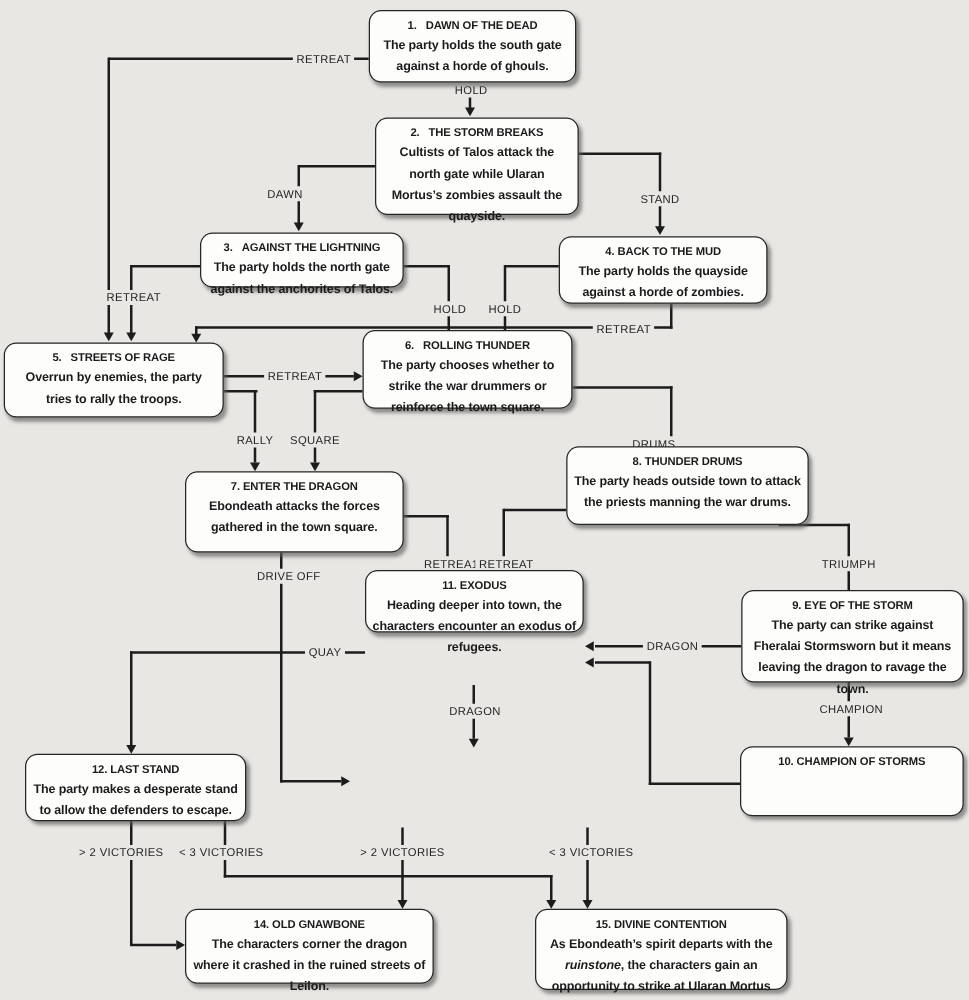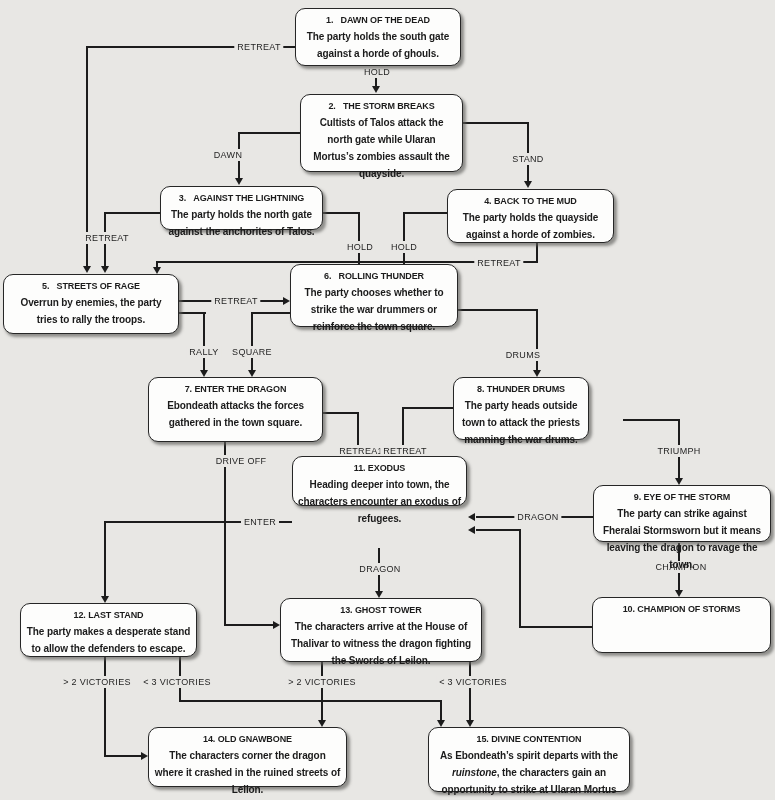--- a/index.html
+++ b/index.html
@@ -130,27 +130,27 @@
   <span class="lbl" style="left:228px;top:155px">DAWN</span>
   <span class="lbl" style="left:528px;top:159px">STAND</span>
   <span class="lbl" style="left:107px;top:238px">RETREAT</span>
   <span class="lbl" style="left:360px;top:247px">HOLD</span>
   <span class="lbl" style="left:404px;top:247px">HOLD</span>
   <span class="lbl" style="left:499px;top:263px">RETREAT</span>
   <span class="lbl" style="left:236px;top:301px">RETREAT</span>
   <span class="lbl" style="left:204px;top:352px">RALLY</span>
   <span class="lbl" style="left:252px;top:352px">SQUARE</span>
   <span class="lbl" style="left:523px;top:355px">DRUMS</span>
-  <span class="lbl" style="left:241px;top:461px">DRIVE OFF</span>
+  <span class="lbl" style="left:231px;top:461px">DRIVE OFF</span>
   <span class="lbl" style="left:361px;top:451px">RETREA1</span>
   <span class="lbl" style="left:405px;top:451px">RETREAT</span>
   <span class="lbl" style="left:679px;top:451px">TRIUMPH</span>
   <span class="lbl" style="left:538px;top:517px">DRAGON</span>
   <span class="lbl" style="left:681px;top:567px">CHAMPION</span>
-  <span class="lbl" style="left:260px;top:522px">ENTER</span>
+  <span class="lbl" style="left:260px;top:522px">QUAY</span>
   <span class="lbl" style="left:380px;top:569px">DRAGON</span>
   <span class="lbl" style="left:97px;top:682px">&gt; 2 VICTORIES</span>
   <span class="lbl" style="left:177px;top:682px">&lt; 3 VICTORIES</span>
   <span class="lbl" style="left:322px;top:682px">&gt; 2 VICTORIES</span>
   <span class="lbl" style="left:473px;top:682px">&lt; 3 VICTORIES</span>
 
   <div class="node" style="left:295px;top:8px;width:166px;height:58px">
     <div class="t">1.&nbsp;&nbsp;&nbsp;DAWN OF THE DEAD</div>
     <div class="b">The party holds the south gate against a horde of ghouls.</div>
   </div>
@@ -171,43 +171,39 @@
     <div class="b">Overrun by enemies, the party tries to rally the troops.</div>
   </div>
   <div class="node align-left" style="left:290px;top:264px;width:168px;height:63px">
     <div class="t">6.&nbsp;&nbsp;&nbsp;ROLLING THUNDER</div>
     <div class="b">The party chooses whether to strike the war drummers or reinforce the town square.</div>
   </div>
   <div class="node" style="left:148px;top:377px;width:175px;height:65px">
     <div class="t">7. ENTER THE DRAGON</div>
     <div class="b">Ebondeath attacks the forces gathered in the town square.</div>
   </div>
-  <div class="node" style="left:453px;top:377px;width:136px;height:63px">
+  <div class="node" style="left:453px;top:357px;width:194px;height:63px">
     <div class="t">8. THUNDER DRUMS</div>
     <div class="b">The party heads outside town to attack the priests manning the war drums.</div>
   </div>
-  <div class="node" style="left:593px;top:485px;width:178px;height:57px">
+  <div class="node" style="left:593px;top:472px;width:178px;height:74px">
     <div class="t">9. EYE OF THE STORM</div>
     <div class="b">The party can strike against Fheralai Stormsworn but it means leaving the dragon to ravage the town.</div>
   </div>
   <div class="node" style="left:592px;top:597px;width:179px;height:56px">
     <div class="t">10. CHAMPION OF STORMS</div>
   </div>
   <div class="node" style="left:292px;top:456px;width:175px;height:50px">
     <div class="t">11. EXODUS</div>
     <div class="b">Heading deeper into town, the characters encounter an exodus of refugees.</div>
   </div>
   <div class="node" style="left:20px;top:603px;width:177px;height:54px">
     <div class="t">12. LAST STAND</div>
     <div class="b">The party makes a desperate stand to allow the defenders to escape.</div>
   </div>
-  <div class="node" style="left:280px;top:598px;width:202px;height:64px">
-    <div class="t">13. GHOST TOWER</div>
-    <div class="b">The characters arrive at the House of Thalivar to witness the dragon fighting the Swords of Leilon.</div>
-  </div>
   <div class="node" style="left:148px;top:727px;width:199px;height:60px">
     <div class="t">14. OLD GNAWBONE</div>
     <div class="b">The characters corner the dragon where it crashed in the ruined streets of Leilon.</div>
   </div>
   <div class="node" style="left:428px;top:727px;width:202px;height:65px">
     <div class="t">15. DIVINE CONTENTION</div>
     <div class="b"><span>As Ebondeath’s spirit departs with the </span><span class="it">ruinstone</span><span>, the characters gain an opportunity to strike at Ularan Mortus</span></div>
   </div>
 
 </div>

